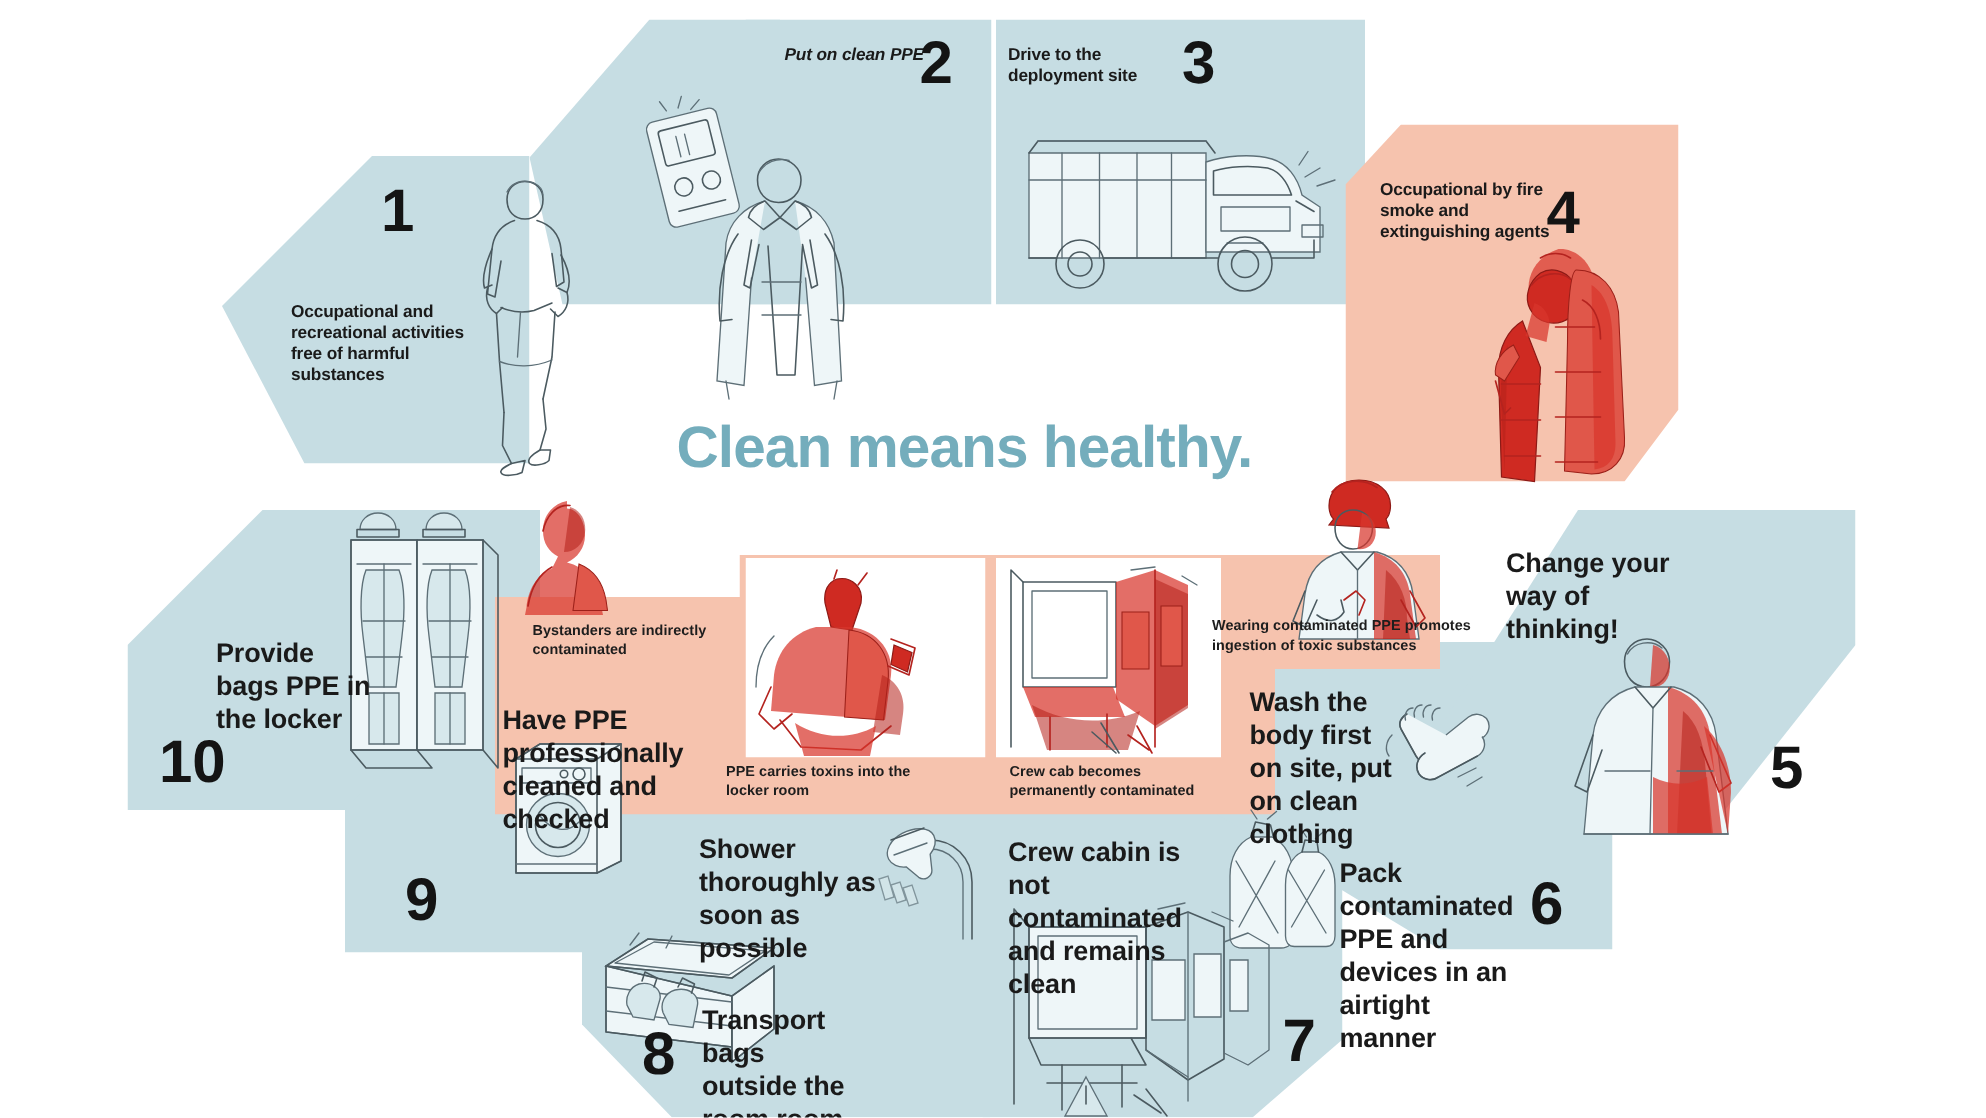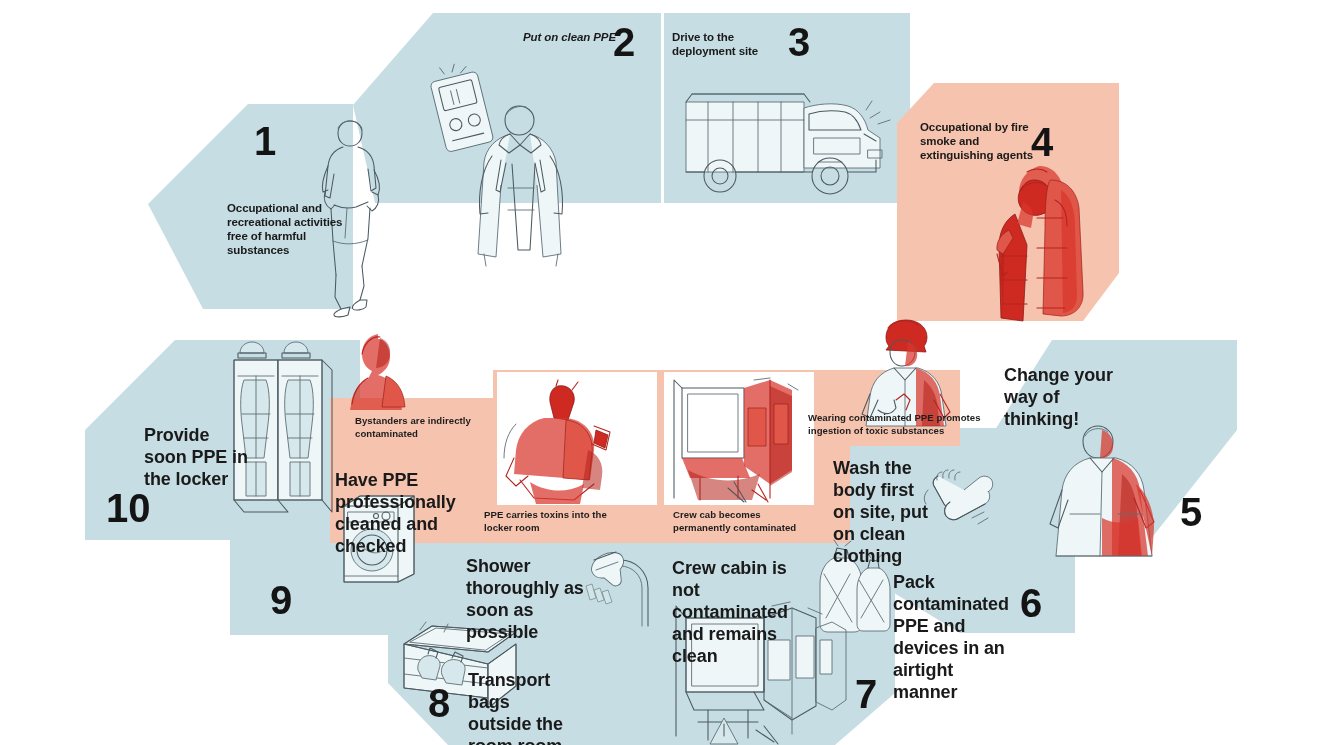--- a/index.html
+++ b/index.html
@@ -407,22 +407,23 @@
     <svg width="76" height="82" viewBox="0 0 76 82">
       <path class="sk" d="M70 78V40c0-16-12-28-28-28H30"></path>
       <path class="sk2" d="M64 78V40c0-13-10-22-22-22H30"></path>
       <path class="skfill2" d="M30 6c-9 0-16 5-16 11 0 4 3 8 8 10l4 10c2 4 8 4 10 0l4-10c5-2 8-6 8-10 0-6-8-11-18-11z" transform="rotate(-28 30 20)"></path>
       <path class="sk" d="M16 12l22-8"></path>
       <path class="sk2" d="M18 22l22-8"></path>
       <path class="skfill" d="M8 38l4 14 6-2-4-14zM16 42l4 12 6-2-4-12zM24 44l4 12 6-2-4-12z" opacity=".65"></path>
     </svg>
   </div>
 
-
-  <div class="lbl body" style="left:194px;top:201px;width:120px;margin-left:33px;">Occupational and recreational activities free of harmful substances</div>
+  <div class="center-title" style="left:451px;top:279px;">Clean means healthy.</div>
+
+  <div class="lbl body" style="left:194px;top:201px;width:120px;">Occupational and recreational activities free of harmful substances</div>
   <div class="num" style="left:254px;top:121px;font-size:40px;">1</div>
 
   <div class="lbl body" style="left:523px;top:30px;width:95px;font-style:italic;">Put on clean PPE</div>
   <div class="num" style="left:613px;top:22px;font-size:40px;">2</div>
 
   <div class="lbl body" style="left:672px;top:30px;width:110px;">Drive to the deployment site</div>
   <div class="num" style="left:788px;top:22px;font-size:40px;">3</div>
 
   <div class="lbl body" style="left:920px;top:120px;width:115px;">Occupational by fire smoke and extinguishing agents</div>
   <div class="num" style="left:1031px;top:122px;font-size:40px;">4</div>
@@ -435,21 +436,21 @@
 
   <div class="lbl big" style="left:672px;top:558px;width:118px;">Crew cabin is not contaminated and remains clean</div>
   <div class="num" style="left:855px;top:674px;font-size:40px;">7</div>
 
   <div class="lbl big" style="left:468px;top:670px;width:100px;">Transport bags outside the room room</div>
   <div class="num" style="left:428px;top:683px;font-size:40px;">8</div>
 
   <div class="lbl big" style="left:335px;top:470px;width:160px;">Have PPE professionally cleaned and checked</div>
   <div class="num" style="left:270px;top:580px;font-size:40px;">9</div>
 
-  <div class="lbl big" style="left:144px;top:425px;width:110px;">Provide soon PPE in the locker</div>
+  <div class="lbl big" style="left:144px;top:425px;width:110px;">Provide bags PPE in the locker</div>
   <div class="num" style="left:106px;top:488px;font-size:40px;">10</div>
 
   <div class="lbl big" style="left:833px;top:458px;width:100px;">Wash the body first on site, put on clean clothing</div>
   <div class="lbl big" style="left:466px;top:556px;width:125px;">Shower thoroughly as soon as possible</div>
 
   <div class="inner-lbl" style="left:355px;top:415px;width:120px;">Bystanders are indirectly contaminated</div>
   <div class="inner-lbl" style="left:484px;top:509px;width:140px;">PPE carries toxins into the locker room</div>
   <div class="inner-lbl" style="left:673px;top:509px;width:130px;">Crew cab becomes permanently contaminated</div>
   <div class="inner-lbl" style="left:808px;top:412px;width:180px;">Wearing contaminated PPE promotes ingestion of toxic substances</div>
 

